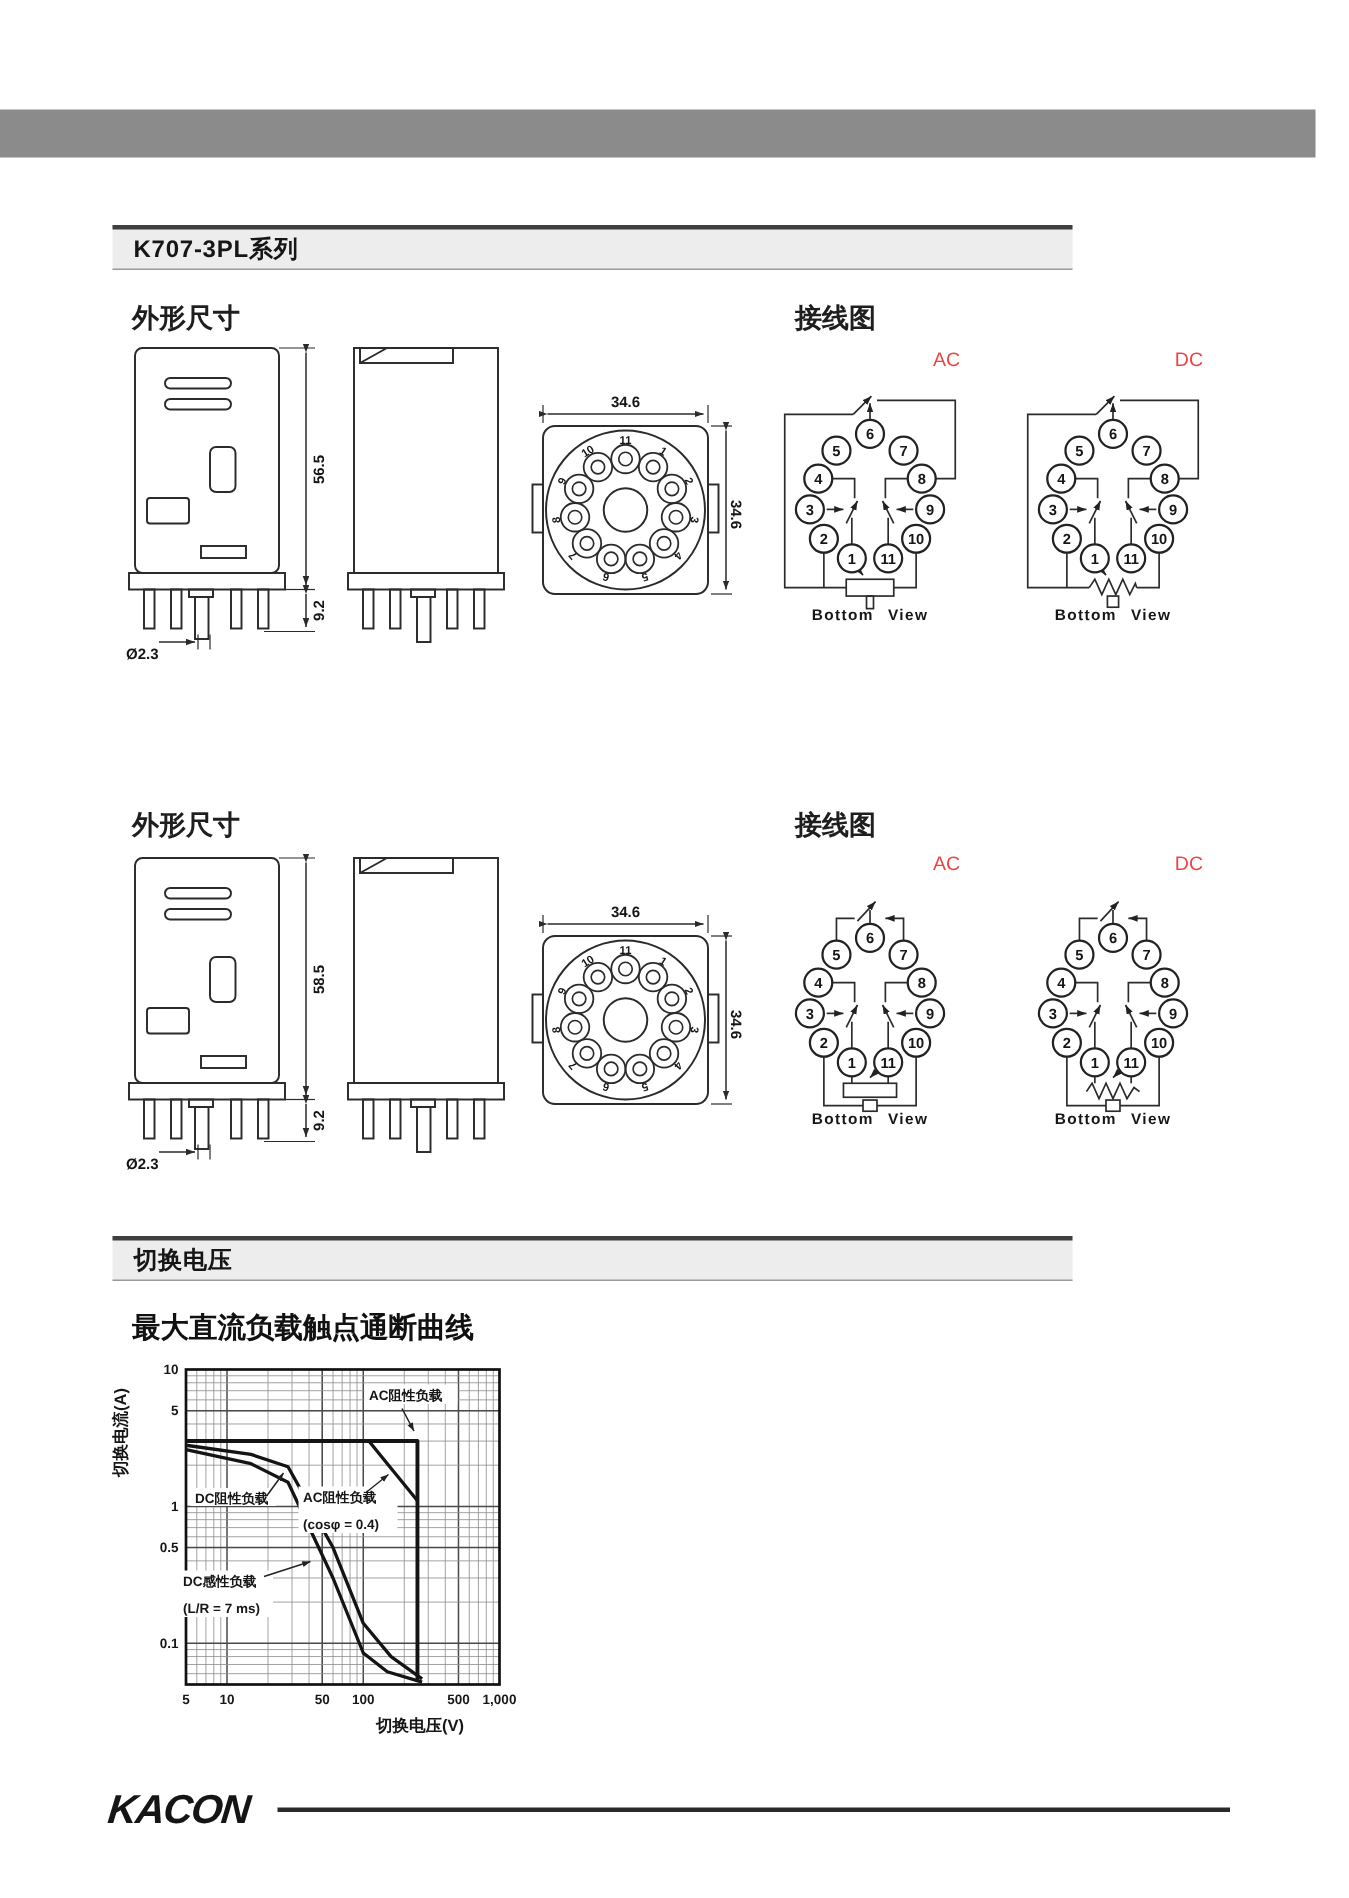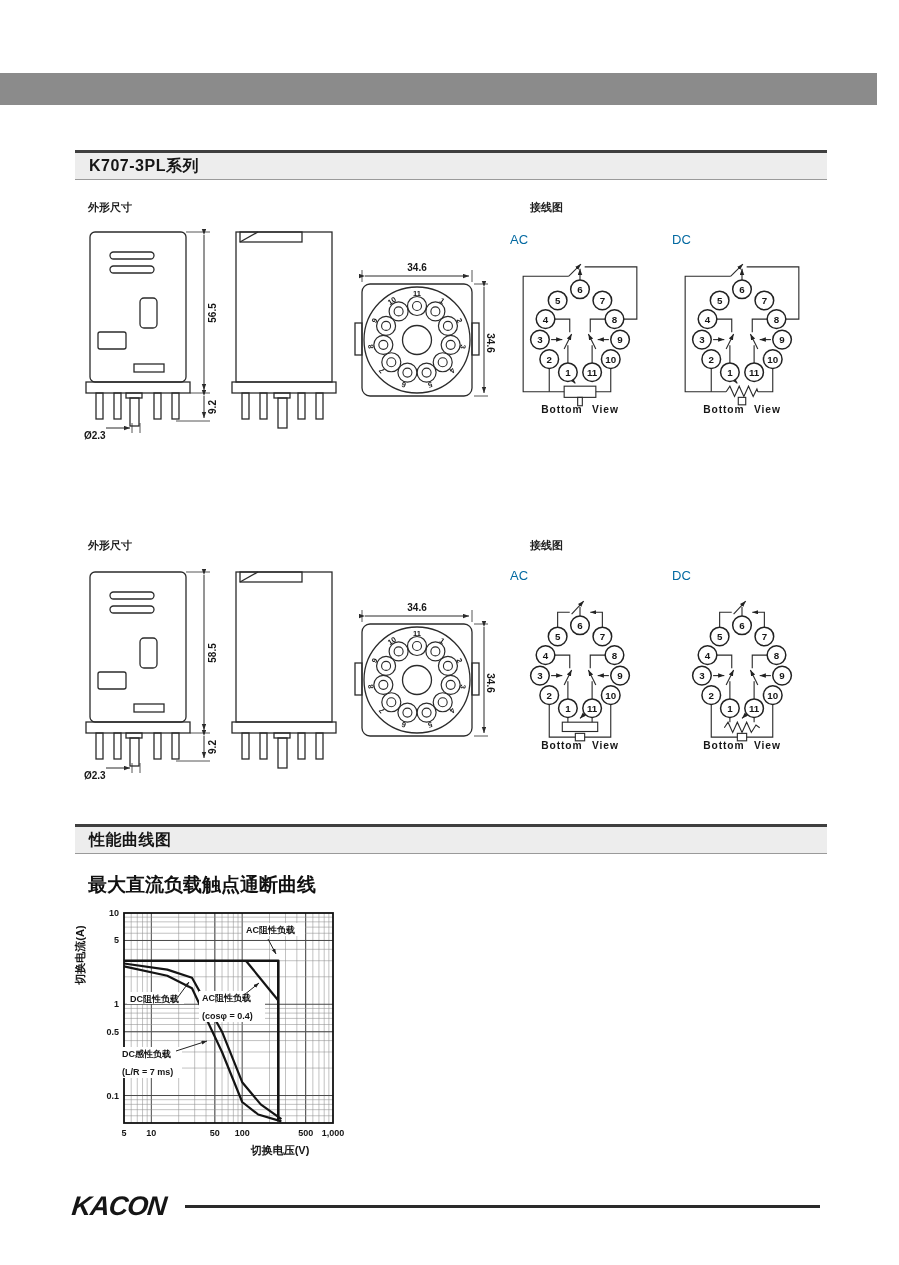--- a/index.html
+++ b/index.html
@@ -1,23 +1,23 @@
 <!DOCTYPE html>
 <html><head>
 <meta charset="utf-8">
 <style>
   html,body{margin:0;padding:0;background:#fff;}
   .page{position:relative;width:899px;height:1265px;background:#ffffff;overflow:hidden;
         font-family:"Liberation Sans","DejaVu Sans",sans-serif;color:#1c1c1c;}
   .top-bar{position:absolute;left:0;top:73px;width:877px;height:32px;background:#8b8b8b;}
-  .sec-header{position:absolute;left:75px;width:752px;height:30px;background:#ededed;
+  .sec-header{position:absolute;left:75px;width:640px;height:30px;background:#ededed;
         border-top:3px solid #3f3f3f;border-bottom:1px solid #9a9a9a;box-sizing:border-box;
         display:flex;align-items:center;padding-left:14px;font-weight:bold;font-size:16px;color:#161616;letter-spacing:.5px;}
-  .sub{position:absolute;font-size:11px;font-weight:bold;color:#1e1e1e;}
-  .wtitle{position:absolute;width:130px;text-align:left;font-size:13px;color:#0369a1;}
+  .sub{position:absolute;font-size:18px;font-weight:bold;color:#1e1e1e;}
+  .wtitle{position:absolute;width:130px;text-align:right;font-size:13px;color:#ef4444;}
   .subtitle{position:absolute;left:88px;top:872px;font-size:19px;font-weight:bold;color:#111;}
   svg{position:absolute;overflow:visible;}
   svg text{font-family:"Liberation Sans","DejaVu Sans",sans-serif;fill:#161616;}
   .logo{position:absolute;left:72px;top:1191px;font-size:27px;font-weight:900;font-style:italic;
         letter-spacing:-1px;transform:skewX(-6deg);color:#151515;}
   .footer-line{position:absolute;left:185px;top:1205px;width:635px;height:3px;background:#2a2a2a;}
 </style>
 </head>
 <body>
 
@@ -426,21 +426,21 @@
         <text x="118" y="97.8" font-size="10.5" font-weight="bold" text-anchor="middle">9</text>
         <circle cx="108" cy="115" r="10" fill="#fff" stroke="#222" stroke-width="1.6"></circle>
         <text x="108" y="118.8" font-size="10.5" font-weight="bold" text-anchor="middle">10</text>
         <circle cx="88" cy="129" r="10" fill="#fff" stroke="#222" stroke-width="1.6"></circle>
         <text x="88" y="132.8" font-size="10.5" font-weight="bold" text-anchor="middle">11</text>
       </g>
       <text x="75" y="173" font-size="11" font-weight="bold" text-anchor="middle" letter-spacing="1" word-spacing="6">Bottom View</text>
     </svg>
 
   <div class="sec-header" style="top:824px">
-    <span>性能曲线图</span>
+    <span>切换电压</span>
   </div>
   <div class="subtitle">最大直流负载触点通断曲线</div>
   <svg id="perf-chart" style="left:72px;top:898px" width="300" height="270" viewBox="0 0 300 270">
       <defs>
         <marker id="ca" markerWidth="8" markerHeight="8" refX="5.5" refY="2" orient="auto">
           <path d="M0,0 L5.5,2 L0,4 z" fill="#222"></path>
         </marker>
       </defs>
       <g>
         <line x1="59.19194467483605" y1="15" x2="59.19194467483605" y2="225" stroke="#8f8f8f" stroke-width="0.55"></line>

